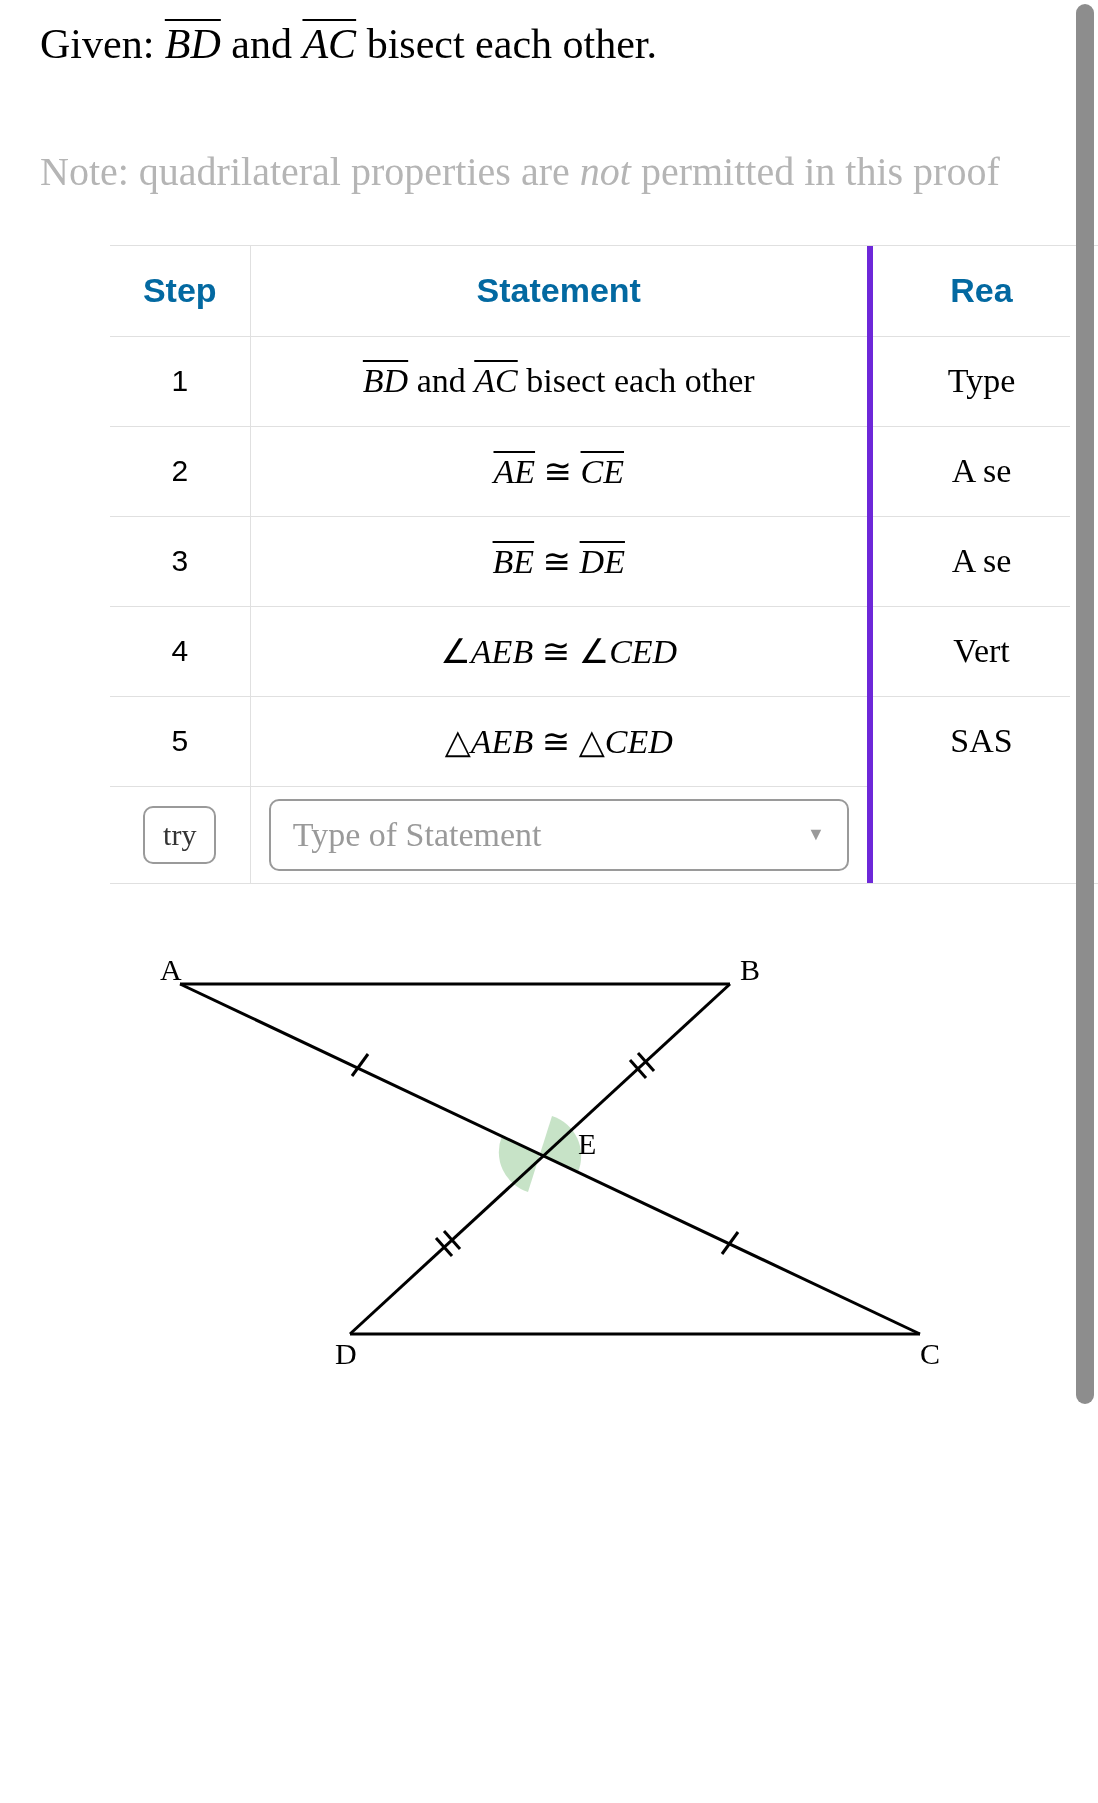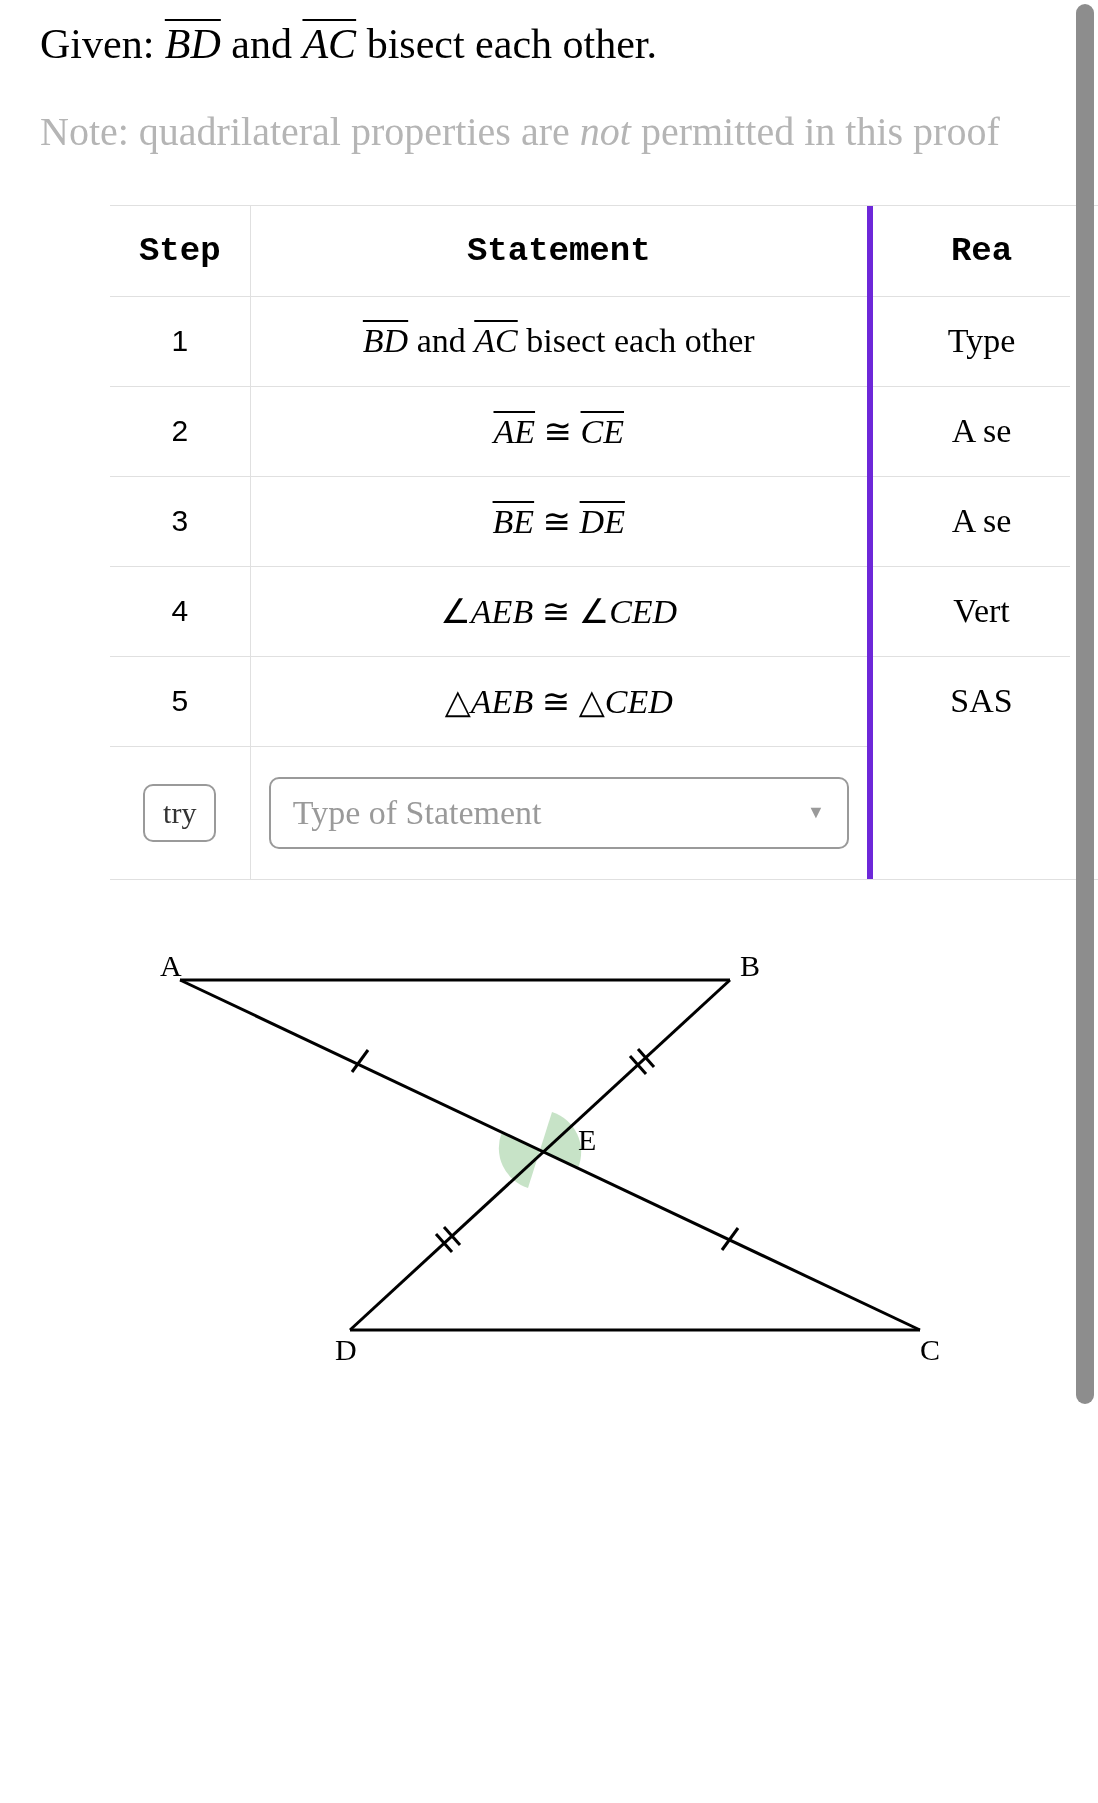--- a/index.html
+++ b/index.html
@@ -11,21 +11,21 @@
     position: relative;
     overflow: hidden;
   }
   .content {
     padding: 20px 0 0 40px;
     width: 100%;
   }
   .given, .prove {
     font-size: 42px;
     color: #000;
-    margin-bottom: 40px;
+    margin-bottom: 80px;
     white-space: nowrap;
   }
   .prove { margin-bottom: 40px; }
   .note {
     font-size: 40px;
     color: #b5b5b5;
     margin-bottom: 50px;
     white-space: nowrap;
   }
   .note em { font-style: italic; }
@@ -39,22 +39,22 @@
   table { border-collapse: collapse; }
   th, td {
     padding: 0;
     text-align: center;
     font-size: 34px;
     height: 90px;
     vertical-align: middle;
   }
   th {
     font-weight: bold;
-    font-family: Liberation Mono, monospace;
-    color: #000000;
+    font-family: Liberation Sans, sans-serif;
+    color: #0369a1;
   }
   .col-step { width: 140px; border-right: 1px solid #e0e0e0; }
   .col-stm  { width: 620px; border-right: 6px solid #6d28d9; }
   .col-rsn  { width: 200px; text-align: center; padding-left: 20px; white-space: nowrap; }
   tr + tr td, tr + tr th { border-top: 1px solid #e0e0e0; }
   .step-num { font-family: Arial, sans-serif; font-size: 30px; }
   .try-btn {
     display: inline-block;
     border: 2px solid #9a9a9a;
     border-radius: 10px;
@@ -65,34 +65,34 @@
     background: #fff;
   }
   .stmt-input {
     display: flex;
     align-items: center;
     justify-content: space-between;
     border: 2px solid #9a9a9a;
     border-radius: 10px;
     height: 72px;
     width: 580px;
-    margin: 16px auto;
+    margin: 4px auto;
     padding: 0 22px;
     background: #fff;
   }
   .stmt-input .ph {
     color: #9a9a9a;
     font-size: 34px;
     font-family: Georgia, serif;
   }
   .stmt-input .caret {
     color: #9a9a9a;
     font-size: 18px;
   }
-  tr.input-row td { border-top: 1px solid #e0e0e0; padding: 14px 0; height: auto; }
+  tr.input-row td { border-top: 1px solid #e0e0e0; padding: 8px 0; height: auto; }
   tr.input-row .col-rsn { border-top: none; }
   .figure {
     margin: 70px 0 0 100px;
   }
   .scrollbar {
     position: absolute;
     right: 4px;
     top: 4px;
     width: 18px;
     height: 1400px;

